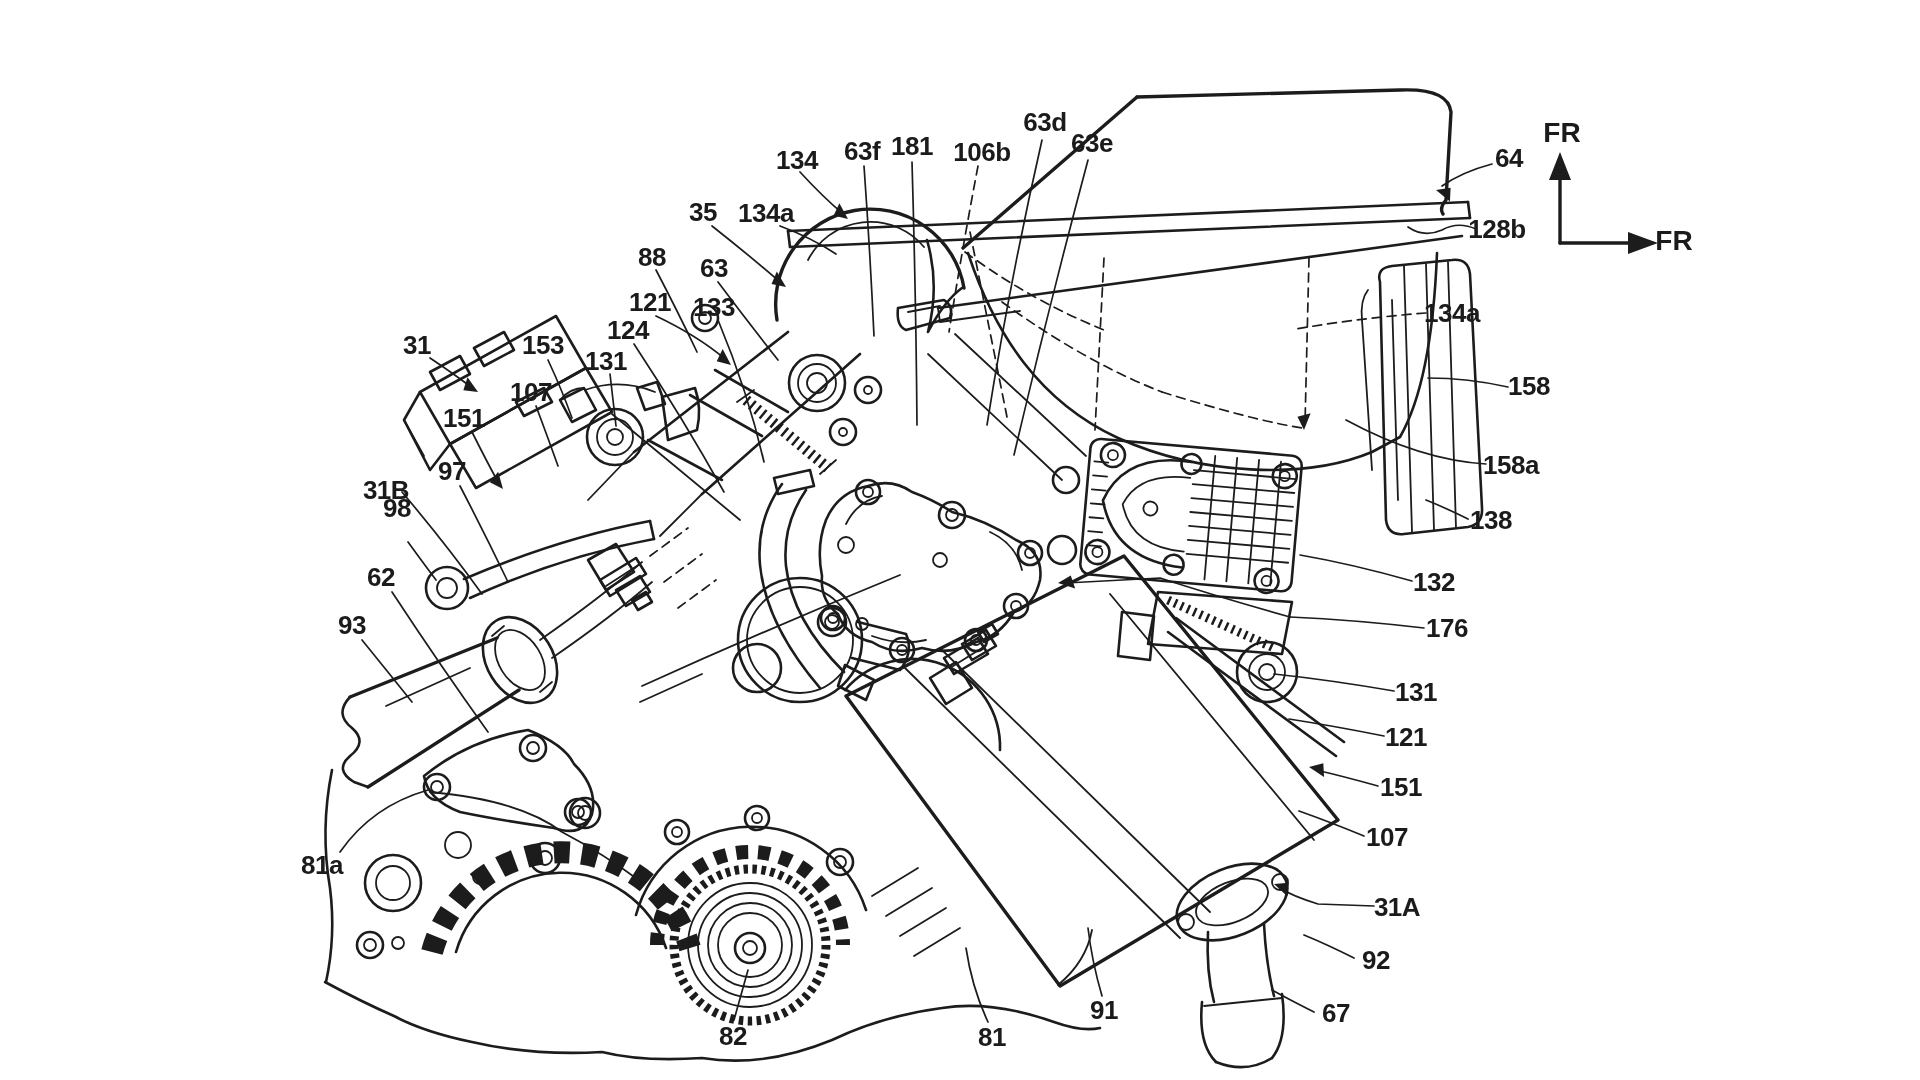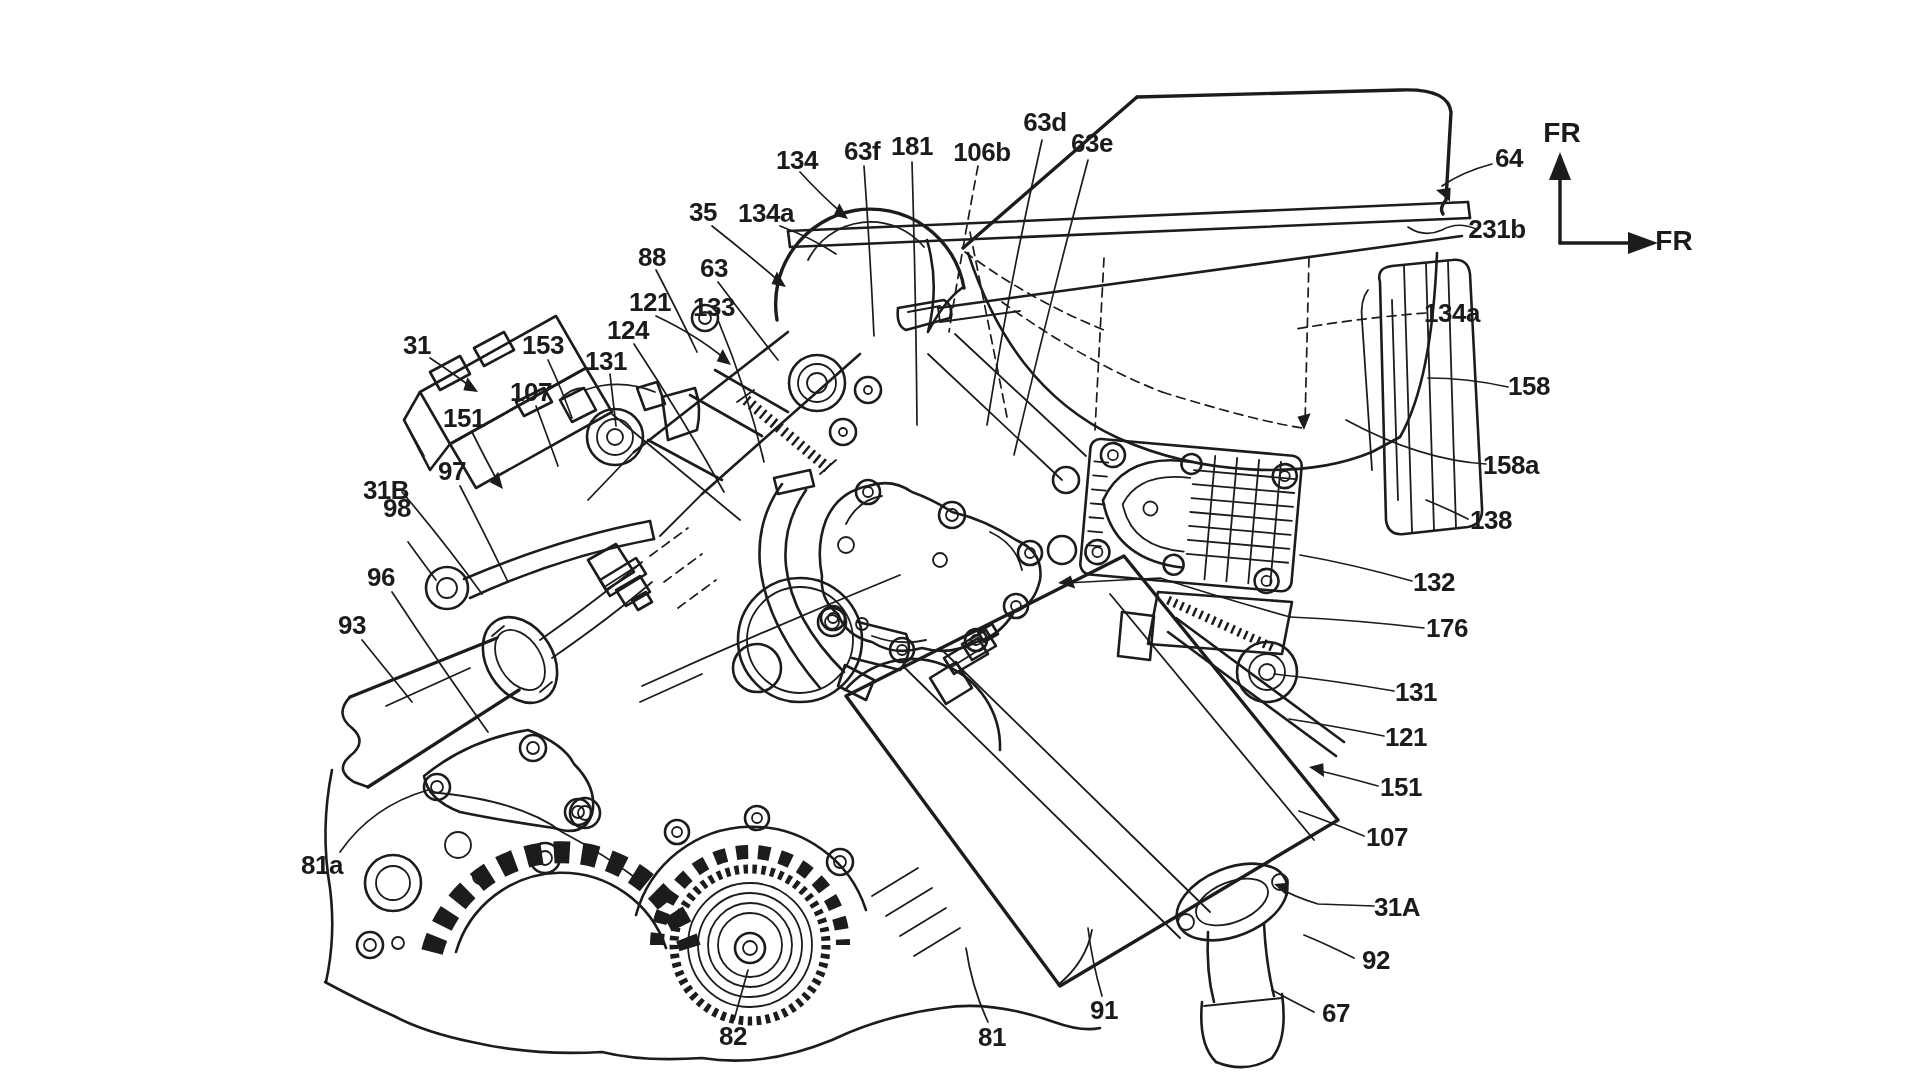--- a/index.html
+++ b/index.html
@@ -360,28 +360,28 @@
       <div class="ref-label" style="left: 714px; top: 307px;">133</div>
       <div class="ref-label" style="left: 628px; top: 330px;">124</div>
       <div class="ref-label" style="left: 417px; top: 345px;">31</div>
       <div class="ref-label" style="left: 543px; top: 345px;">153</div>
       <div class="ref-label" style="left: 606px; top: 361px;">131</div>
       <div class="ref-label" style="left: 531px; top: 392px;">107</div>
       <div class="ref-label" style="left: 464px; top: 418px;">151</div>
       <div class="ref-label" style="left: 452px; top: 471px;">97</div>
       <div class="ref-label" style="left: 386px; top: 449px; margin-top: 41px;">31B</div>
       <div class="ref-label" style="left: 397px; top: 508px;">98</div>
-      <div class="ref-label" style="left: 381px; top: 577px;">96</div>
+      <div class="ref-label" style="left: 381px; top: 577px;">62</div>
       <div class="ref-label" style="left: 352px; top: 625px;">93</div>
       <div class="ref-label" style="left: 322px; top: 865px;">81a</div>
       <div class="ref-label" style="left: 733px; top: 1036px;">82</div>
       <div class="ref-label" style="left: 992px; top: 1037px;">81</div>
       <div class="ref-label" style="left: 1104px; top: 1010px;">91</div>
       <div class="ref-label" style="left: 1509px; top: 158px;">64</div>
-      <div class="ref-label" style="left: 1497px; top: 229px;">231b</div>
+      <div class="ref-label" style="left: 1497px; top: 229px;">128b</div>
       <div class="ref-label" style="left: 1452px; top: 313px;">134a</div>
       <div class="ref-label" style="left: 1529px; top: 386px;">158</div>
       <div class="ref-label" style="left: 1511px; top: 465px;">158a</div>
       <div class="ref-label" style="left: 1491px; top: 520px;">138</div>
       <div class="ref-label" style="left: 1434px; top: 582px;">132</div>
       <div class="ref-label" style="left: 1447px; top: 628px;">176</div>
       <div class="ref-label" style="left: 1416px; top: 692px;">131</div>
       <div class="ref-label" style="left: 1406px; top: 737px;">121</div>
       <div class="ref-label" style="left: 1401px; top: 787px;">151</div>
       <div class="ref-label" style="left: 1387px; top: 837px;">107</div>

